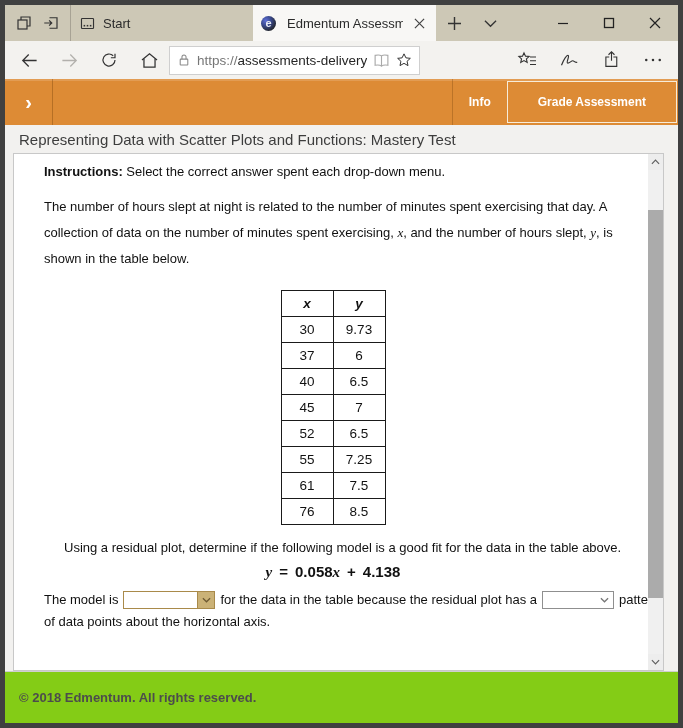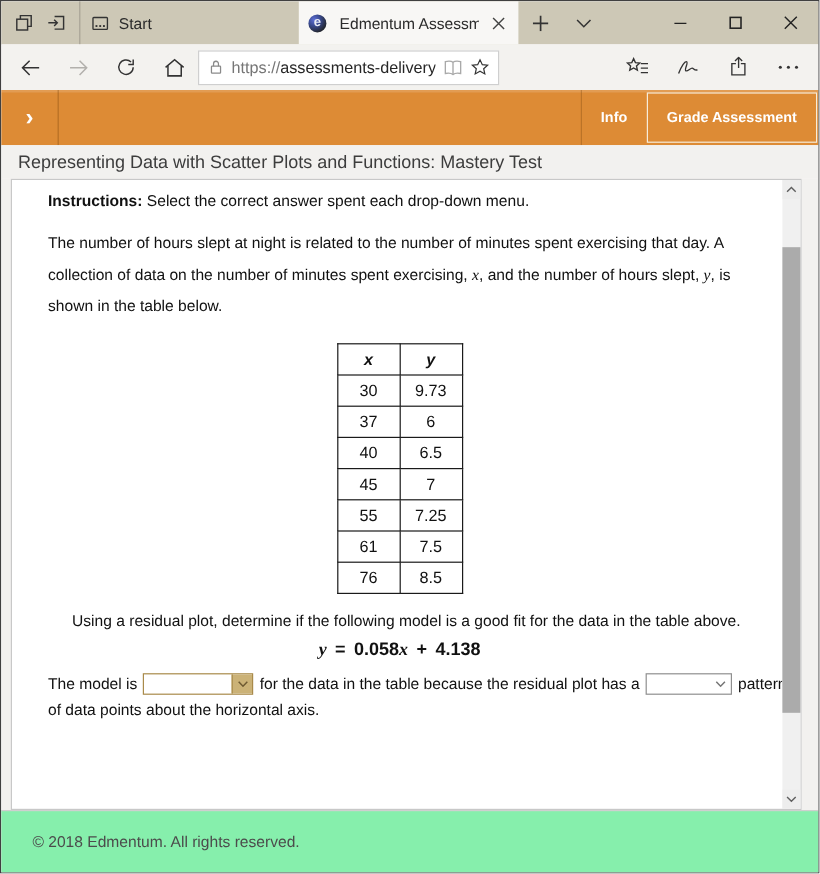--- a/index.html
+++ b/index.html
@@ -1,19 +1,19 @@
 <!DOCTYPE html>
 <html><head>
 <meta charset="utf-8">
 <style>
   * { margin:0; padding:0; box-sizing:border-box; }
   html,body { background:#fff; font-family:"Liberation Sans", sans-serif; }
   .window{
     width:683px; height:728px;
-    border:1px solid #404040;
+    border:5px solid #404040;
     display:flex; flex-direction:column;
     background:#fff; overflow:hidden;
   }
   
   .tabbar{ height:36px; background:#cdc8b6; display:flex; align-items:stretch; flex:none; }
   .tab-actions{ display:flex; align-items:center; width:66px; justify-content:space-evenly; border-right:1px solid #a7a294; }
   .icon-btn{ display:flex; align-items:center; justify-content:center; cursor:pointer; }
   .tab{ display:flex; align-items:center; gap:7px; padding:0 8px; font-size:13px; color:#2b2b2b; }
   .tab.start{ width:182px; }
   .tab.active{ width:183px; background:#f8f7f5; }
@@ -35,21 +35,21 @@
   .nav-spacer{ flex:1; }
   .nav-right{ width:42px; height:38px; display:flex; align-items:center; justify-content:center; }
   
   .app-header{ height:46px; background:#dd8b35; display:flex; align-items:stretch; flex:none;
     box-shadow:inset 0 2px 0 rgba(255,255,255,0.15); }
   .menu-toggle{ width:48px; display:flex; align-items:center; justify-content:center; color:#fff;
     font-size:20px; font-weight:bold; border-right:1px solid rgba(110,60,5,0.35); cursor:pointer; }
   .hdr-spacer{ flex:1; }
   .hdr-btn{ display:flex; align-items:center; padding:0 16px; color:#fff; font-size:12px; font-weight:bold;
     border-left:1px solid rgba(110,60,5,0.3); cursor:pointer; white-space:nowrap; }
-  .hdr-btn.boxed{ border:1px solid #f7ecd9; margin:2px 1px 2px 0; padding:0 16px; }
+  .hdr-btn.boxed{ border:1px solid #f7ecd9; margin:2px 1px 2px 0; padding:0 30px; }
   
   .page-titlebar{ height:28px; background:#f2f1ef; display:flex; align-items:center; padding-left:14px; flex:none; }
   .page-title{ font-size:15px; color:#3d3d3d; }
   
   .content-outer{ flex:1; background:#f2f1ef; display:flex; padding:0 14px 0 8px; min-height:0; }
   .panel{ flex:1; background:#fff; border:1px solid #c8c8c8; display:flex; min-width:0; }
   .panel-content{ flex:1; padding:6px 26px 0 30px; font-size:13px; color:#111; overflow:hidden; }
   .instructions{ line-height:24px; margin-bottom:10px; }
   .instructions b{ font-weight:bold; }
   .intro{ line-height:26px; margin-bottom:18px; }
@@ -71,22 +71,22 @@
     display:flex; align-items:center; justify-content:center; }
   .dropdown.plain{ width:72px; border:1px solid #8f8f8f; }
   .dropdown.plain .dd-arrow{ background:transparent; border-left:none; }
   
   .scrollbar{ width:15px; flex:none; background:#f0f0f0; position:relative; }
   .scroll-arrow{ position:absolute; left:0; right:0; height:16px; display:flex; align-items:center;
     justify-content:center; background:#ededed; cursor:pointer; }
   .scroll-arrow.up{ top:0; } .scroll-arrow.down{ bottom:0; }
   .scroll-thumb{ position:absolute; left:0; right:0; top:56px; height:388px; background:#ababab; cursor:pointer; }
   
-  .footer{ height:52px; background:#86efac; border-top:1px solid #cfcfcf; display:flex; align-items:center;
-    padding-left:26px; flex:none; }
+  .footer{ height:52px; background:#84cc16; border-top:1px solid #cfcfcf; display:flex; align-items:center;
+    padding-left:14px; flex:none;font-weight:bold; }
   .footer-text{ font-size:13px; color:#4c4c4c; }
   svg{ display:block; }
 </style>
 </head>
 <body>
 
 <div class="window">
 
   <div class="tabbar">
     <div class="tab-actions">
@@ -269,20 +269,24 @@
                 <td>37</td>
                 <td>6</td>
               </tr>
               <tr>
                 <td>40</td>
                 <td>6.5</td>
               </tr>
               <tr>
                 <td>45</td>
                 <td>7</td>
+              </tr>
+              <tr>
+                <td>52</td>
+                <td>6.5</td>
               </tr>
               <tr>
                 <td>55</td>
                 <td>7.25</td>
               </tr>
               <tr>
                 <td>61</td>
                 <td>7.5</td>
               </tr>
               <tr>

